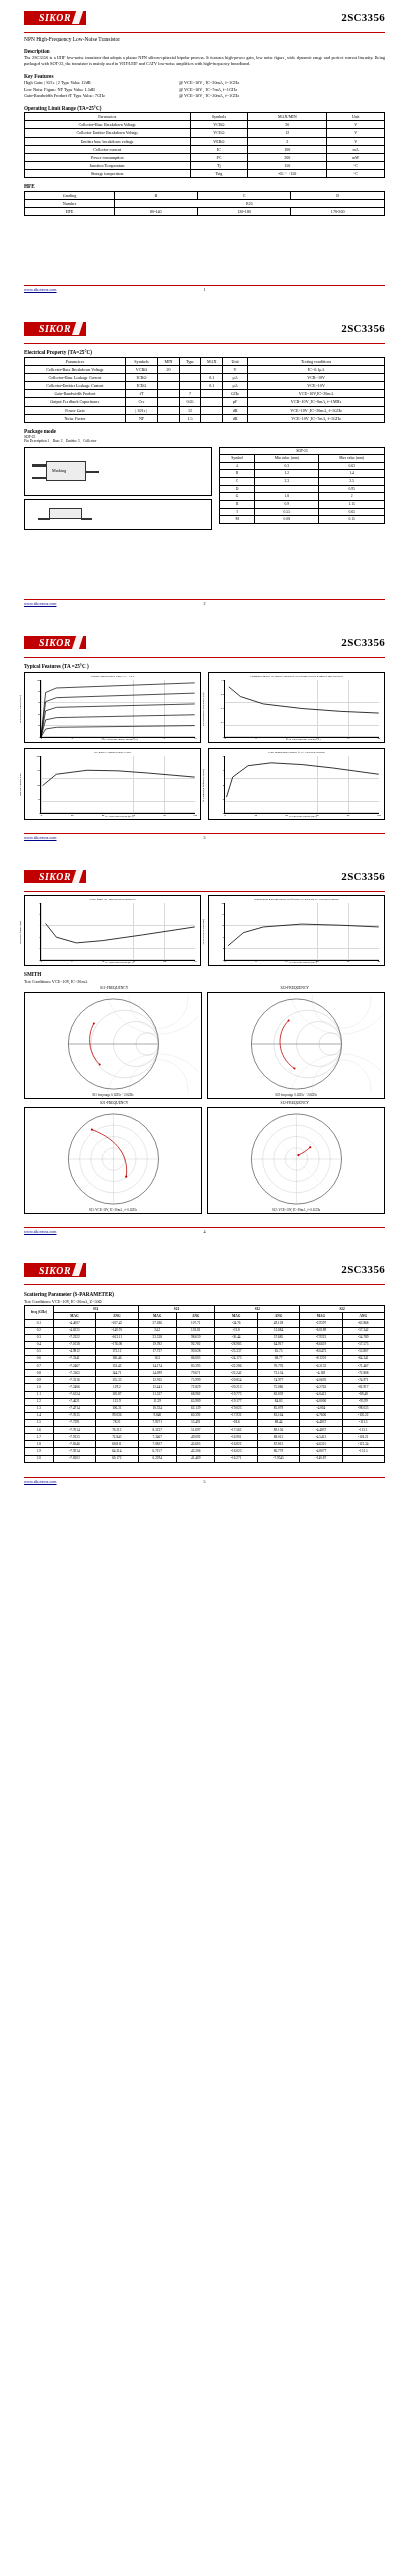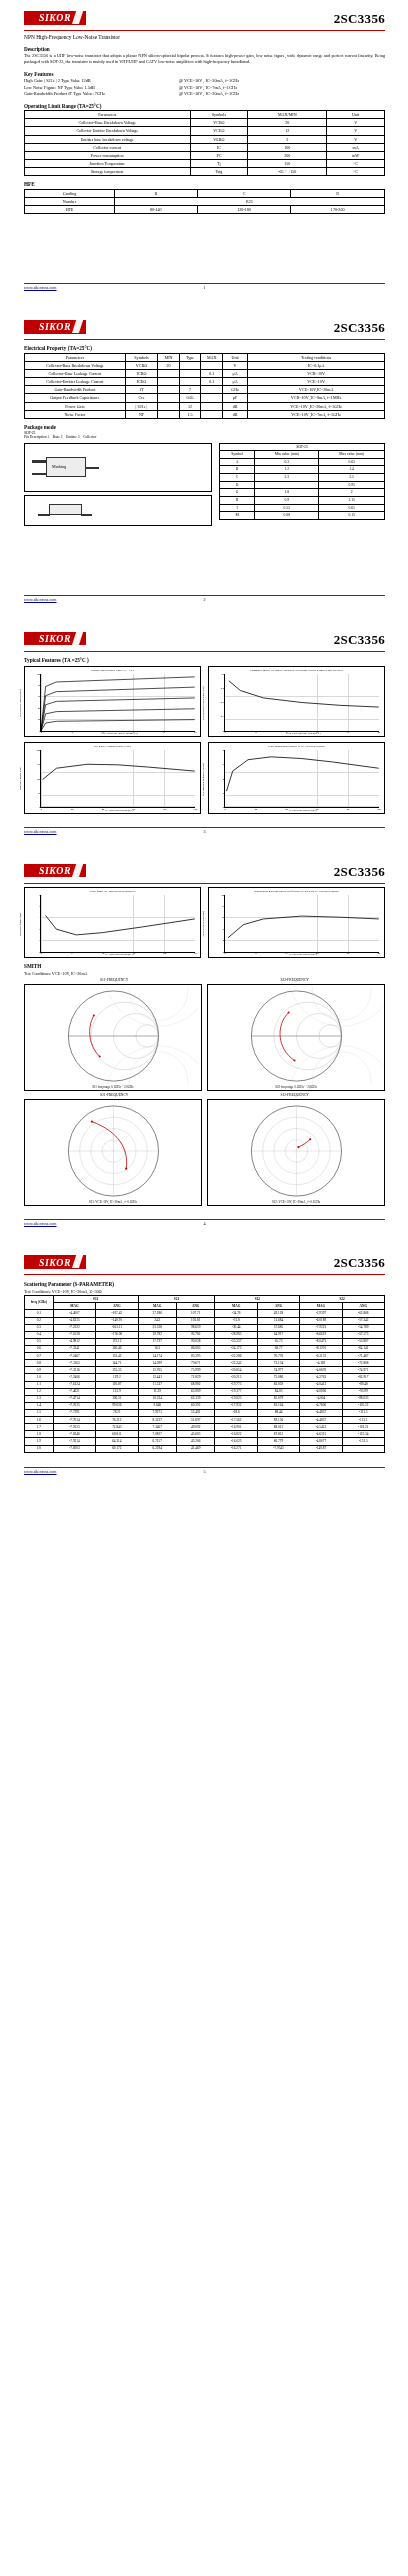--- a/index.html
+++ b/index.html
@@ -43,25 +43,25 @@
   }
   .logo-box .slash {
     position:absolute;
     right: 5.2px; top:0; bottom:0;
     width: 7.2px;
     background:#fff;
     transform: skewX(-18deg);
     opacity:.95;
   }
   .part-no {
-    font-size: 13px;
+    font-size: 11px;
     font-weight: bold;
     letter-spacing: 0.3px;
     align-self:flex-end;
-    padding-bottom:2px;
+    padding-bottom:8px;
     text-align:right;
   }
   .subtitle {
     font-size: 5.4px;
     margin: 3.1px 0 4.1px 0;
   }
 
   h2.sec {
     font-size: 5.2px;
     font-weight: bold;

